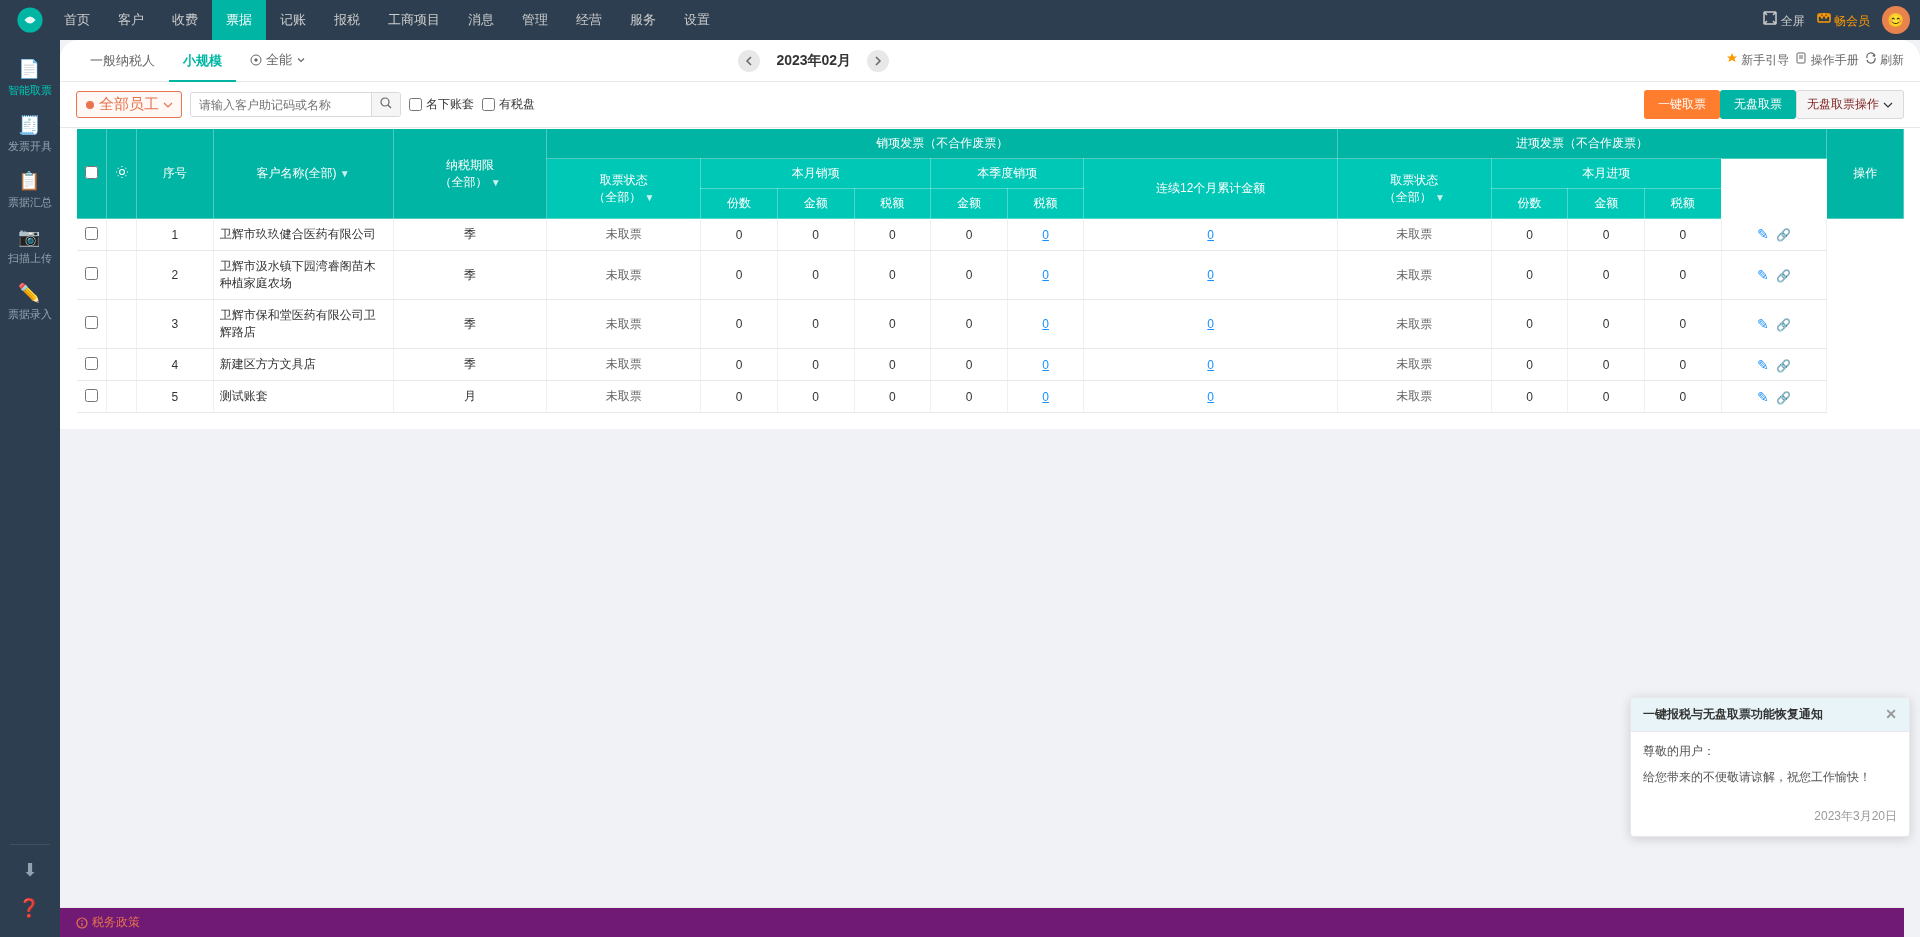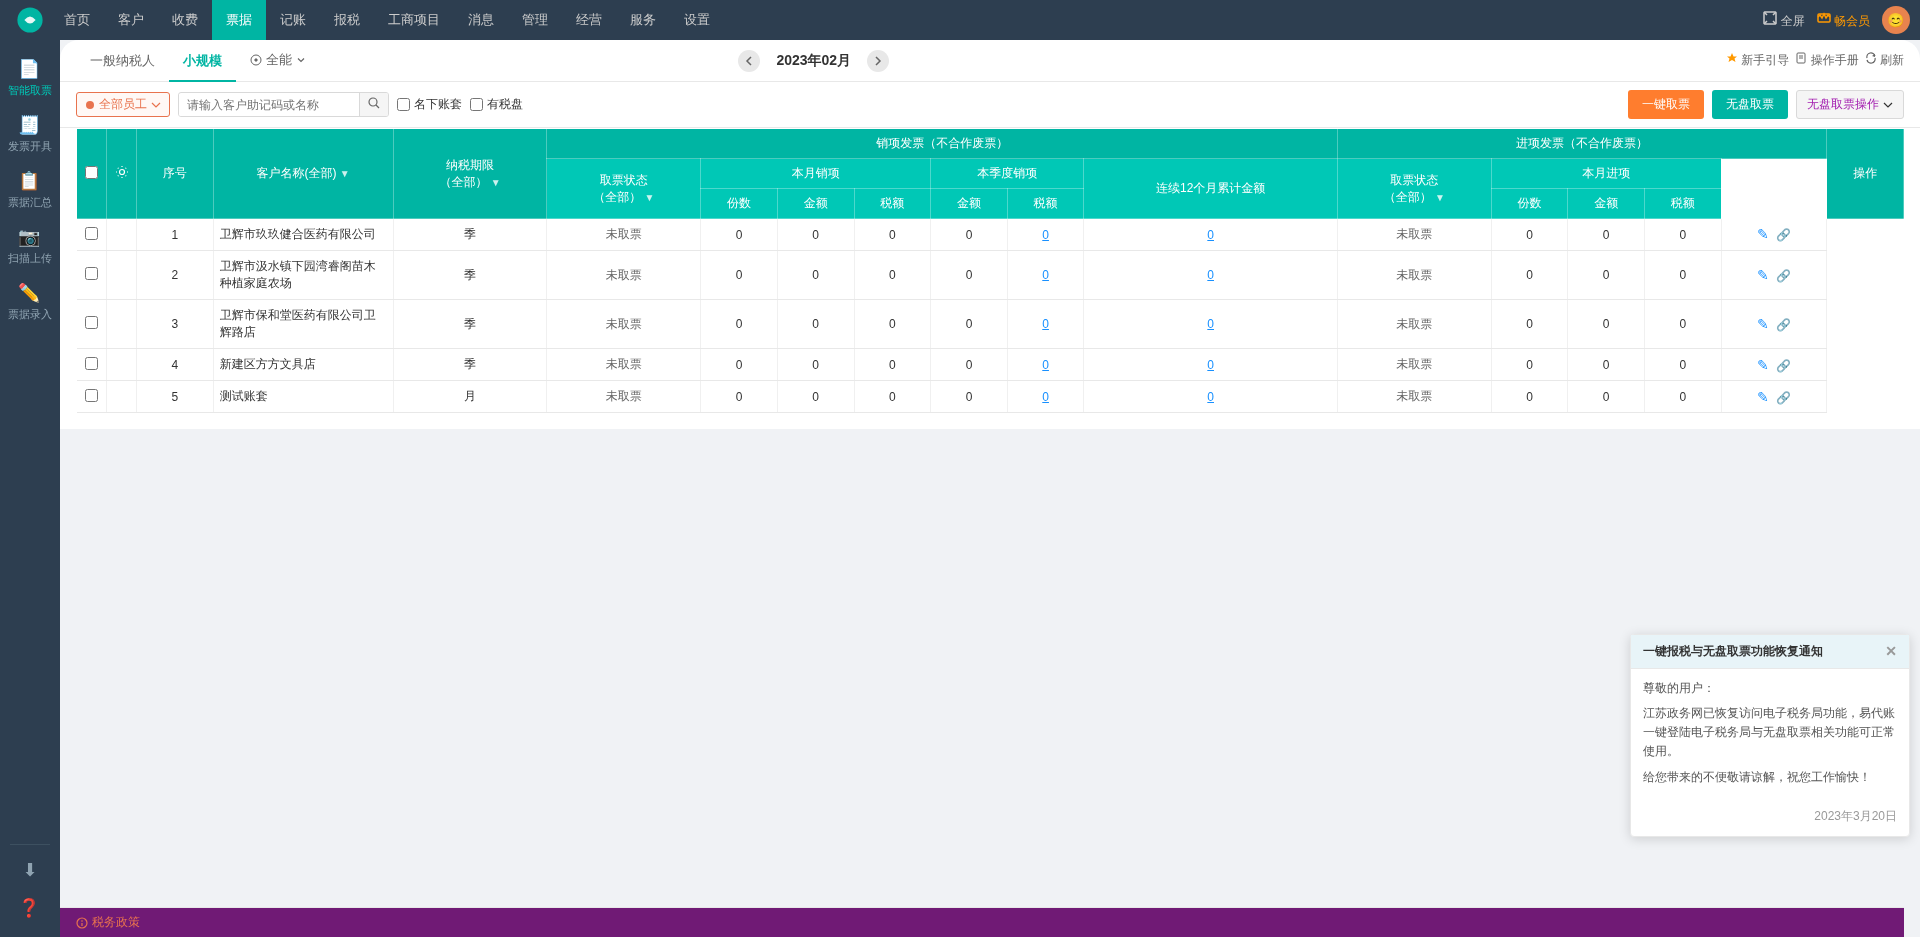--- a/index.html
+++ b/index.html
@@ -64,31 +64,31 @@
     .month-nav .month-label { font-size: 14px; font-weight: bold; color: #333; }
 
     
     .toolbar {
       background: #fff; padding: 8px 16px;
       display: flex; align-items: center; gap: 8px;
       border-bottom: 1px solid #e8e8e8;
     }
     .employee-select {
       display: flex; align-items: center; border: 1px solid #e8734e; border-radius: 3px;
-      padding: 3px 8px; cursor: pointer; font-size: 12px; color: #e8734e; background: #fff8f5;
+      padding: 3px 8px; cursor: pointer; font-size: 15px; color: #e8734e; background: #fff8f5;
       gap: 4px;
     }
     .search-input-wrap { display: flex; align-items: center; border: 1px solid #d9d9d9; border-radius: 3px; overflow: hidden; }
     .search-input-wrap input { border: none; outline: none; padding: 4px 8px; font-size: 12px; width: 180px; }
     .search-btn { background: #f5f5f5; border: none; padding: 4px 8px; cursor: pointer; border-left: 1px solid #d9d9d9; }
     .checkbox-label { display: flex; align-items: center; gap: 4px; cursor: pointer; font-size: 12px; color: #333; }
-    .toolbar-right { margin-left: auto; display: flex; gap: 8px; }
+    .toolbar-right { margin-left: auto; display: flex; gap: 0; }
     .btn-orange { background: #ff7d2e; color: #fff; border: none; padding: 5px 14px; border-radius: 3px; cursor: pointer; font-size: 12px; }
     .btn-teal { background: #00b5a3; color: #fff; border: none; padding: 5px 14px; border-radius: 3px; cursor: pointer; font-size: 12px; }
-    .btn-dropdown { background: #f5f5f5; color: #a21caf; border: 1px solid #d9d9d9; padding: 5px 10px; border-radius: 3px; cursor: pointer; font-size: 12px; display: flex; align-items: center; gap: 4px; }
+    .btn-dropdown { background: #f5f5f5; color: #7f1d1d; border: 1px solid #d9d9d9; padding: 5px 10px; border-radius: 3px; cursor: pointer; font-size: 12px; display: flex; align-items: center; gap: 4px; }
 
     
     .table-wrap { padding: 0 16px 16px; background: #fff; margin: 0; }
     table { width: 100%; border-collapse: collapse; font-size: 12px; }
     thead tr { background: #00b5a3; color: #fff; }
     thead tr th { padding: 6px 6px; text-align: center; border: 1px solid rgba(255,255,255,0.3); font-weight: normal; white-space: nowrap; }
     tbody tr { background: #fff; }
     tbody td { padding: 7px 6px; text-align: center; border-bottom: 1px solid #e8e8e8; border-right: 1px solid #f0f0f0; color: #333; }
     .td-left { text-align: left; }
     .link-text { color: #1890ff; text-decoration: underline; cursor: pointer; }
@@ -490,17 +490,16 @@
 
 </div>
 
 <div class="notification-popup">
   <div class="notif-header">
     <span>一键报税与无盘取票功能恢复通知</span>
     <span class="notif-close">✕</span>
   </div>
   <div class="notif-body">
     <p style="margin-bottom:6px">尊敬的用户：</p>
-    <p style="margin-bottom:6px">江苏政务网已恢复访问电子税务局功能，易代账一键登陆电子税务局与无盘取票相关功能可正常使用。</p>
     <p style="margin-bottom:20px">给您带来的不便敬请谅解，祝您工作愉快！</p>
     <p style="text-align:right; color:#999">2023年3月20日</p>
   </div>
 </div>
 
 </body></html>

